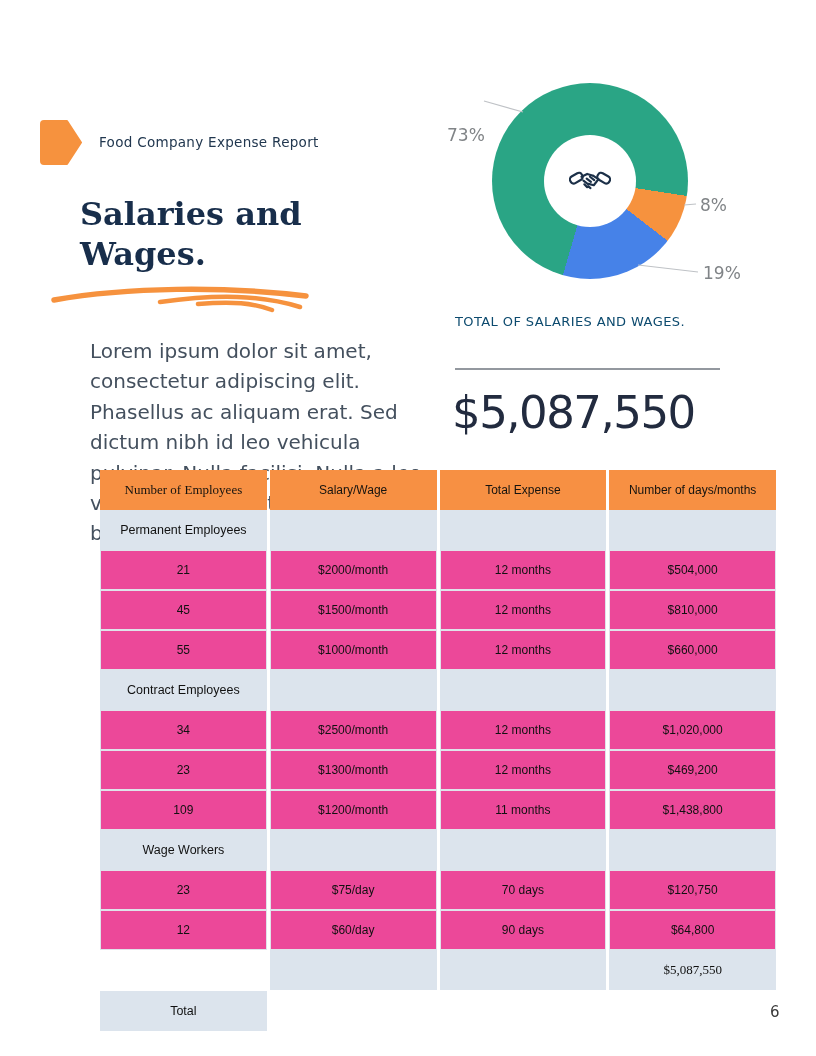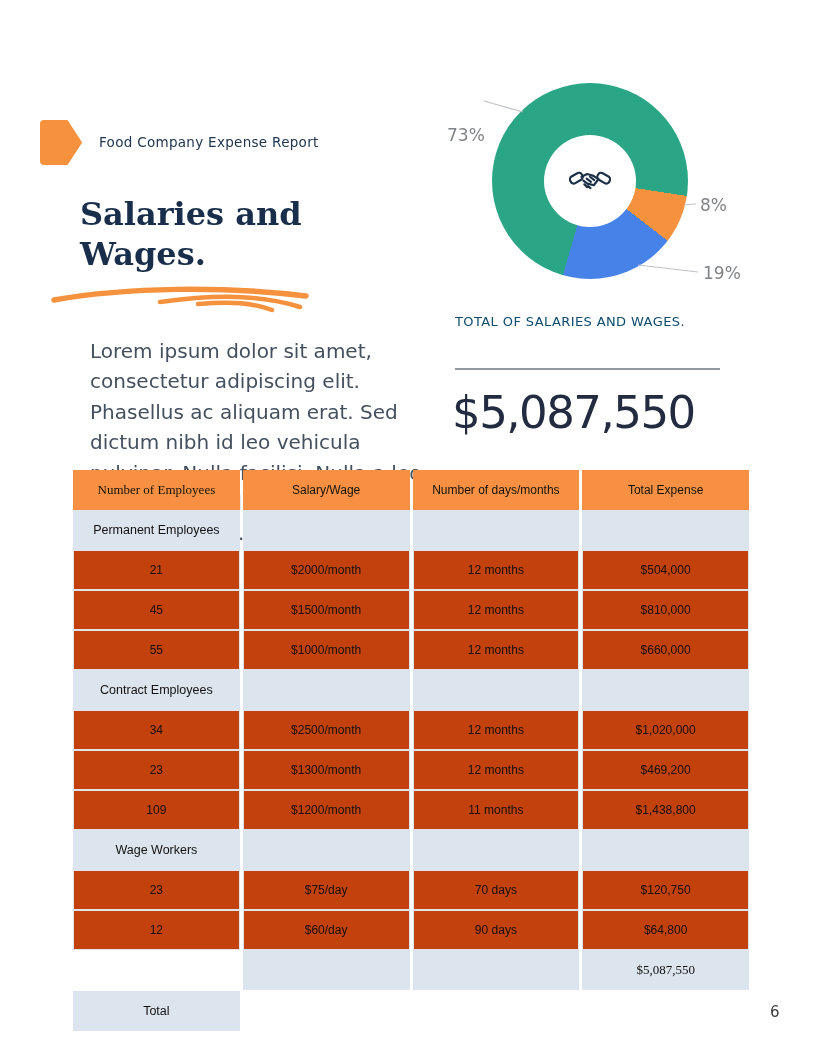--- a/index.html
+++ b/index.html
@@ -27,22 +27,22 @@
   .pct-73 { left: 7px; top: 17px; margin-top: 36px; }
   .pct-8 { left: 260px; top: 123px; }
   .pct-19 { left: 263px; top: 191px; }
 
   
   .total-label { position: absolute; left: 455px; top: 313px; width: 235px; font-size: 13px; line-height: 1.35; letter-spacing: 0.4px; color: #0c4a6e; }
   .total-divider { position: absolute; left: 455px; top: 368px; width: 265px; height: 2px; background: #93989F; }
   .total-amount { position: absolute; left: 452px; top: 386px; font-size: 45px; letter-spacing: -1.5px; color: #222B3F; font-weight: 400; }
 
   
-  .expense-table { position: absolute; left: 73px; top: 470px; width: 676px; display: grid; grid-template-columns: repeat(4, 1fr); column-gap: 3px; font-family: "Liberation Sans", sans-serif; }
-  .cell { height: 40px; display: flex; align-items: center; justify-content: center; font-size: 12px; color: #111111; background: #c2410c; text-align: center; }
+  .expense-table { position: absolute; left: 100px; top: 470px; width: 676px; display: grid; grid-template-columns: repeat(4, 1fr); column-gap: 3px; font-family: "Liberation Sans", sans-serif; }
+  .cell { height: 40px; display: flex; align-items: center; justify-content: center; font-size: 12px; color: #111111; background: #ec4899; text-align: center; }
   .th { background: #F79043; font-size: 12px; color: #15130f; }
   .th.serif { font-family: "Liberation Serif", serif; font-size: 13px; }
   .sec { background: #DCE4ED; font-size: 12.5px; }
   .td { border: 1px solid #DFE3EA; }
   .serif-val { font-family: "Liberation Serif", serif; font-size: 13px; }
 
   .page-number { position: absolute; left: 770px; top: 1003px; font-size: 15px; color: #3A3A3A; }
 </style>
 </head>
 <body>
@@ -89,22 +89,22 @@
     <div class="pct-label pct-19">19%</div>
   </div>
 
   <div class="total-label">TOTAL OF SALARIES AND WAGES.</div>
   <div class="total-divider"></div>
   <div class="total-amount">$5,087,550</div>
 
   <div class="expense-table" id="expense-table">
       <div class="cell th serif" style="background: rgb(247, 144, 67);">Number of Employees</div>
       <div class="cell th" style="background: rgb(247, 144, 67);">Salary/Wage</div>
+      <div class="cell th" style="background: rgb(247, 144, 67);">Total Expense</div>
       <div class="cell th" style="background: rgb(247, 144, 67);">Number of days/months</div>
-      <div class="cell th" style="background: rgb(247, 144, 67);">Total Expense</div>
       <div class="cell sec" style="background: rgb(220, 228, 237);">Permanent Employees</div>
       <div class="cell sec" style="background: rgb(220, 228, 237);"></div>
       <div class="cell sec" style="background: rgb(220, 228, 237);"></div>
       <div class="cell sec" style="background: rgb(220, 228, 237);"></div>
       <div class="cell td">21</div>
       <div class="cell td">$2000/month</div>
       <div class="cell td">12 months</div>
       <div class="cell td">$504,000</div>
       <div class="cell td">45</div>
       <div class="cell td">$1500/month</div>

